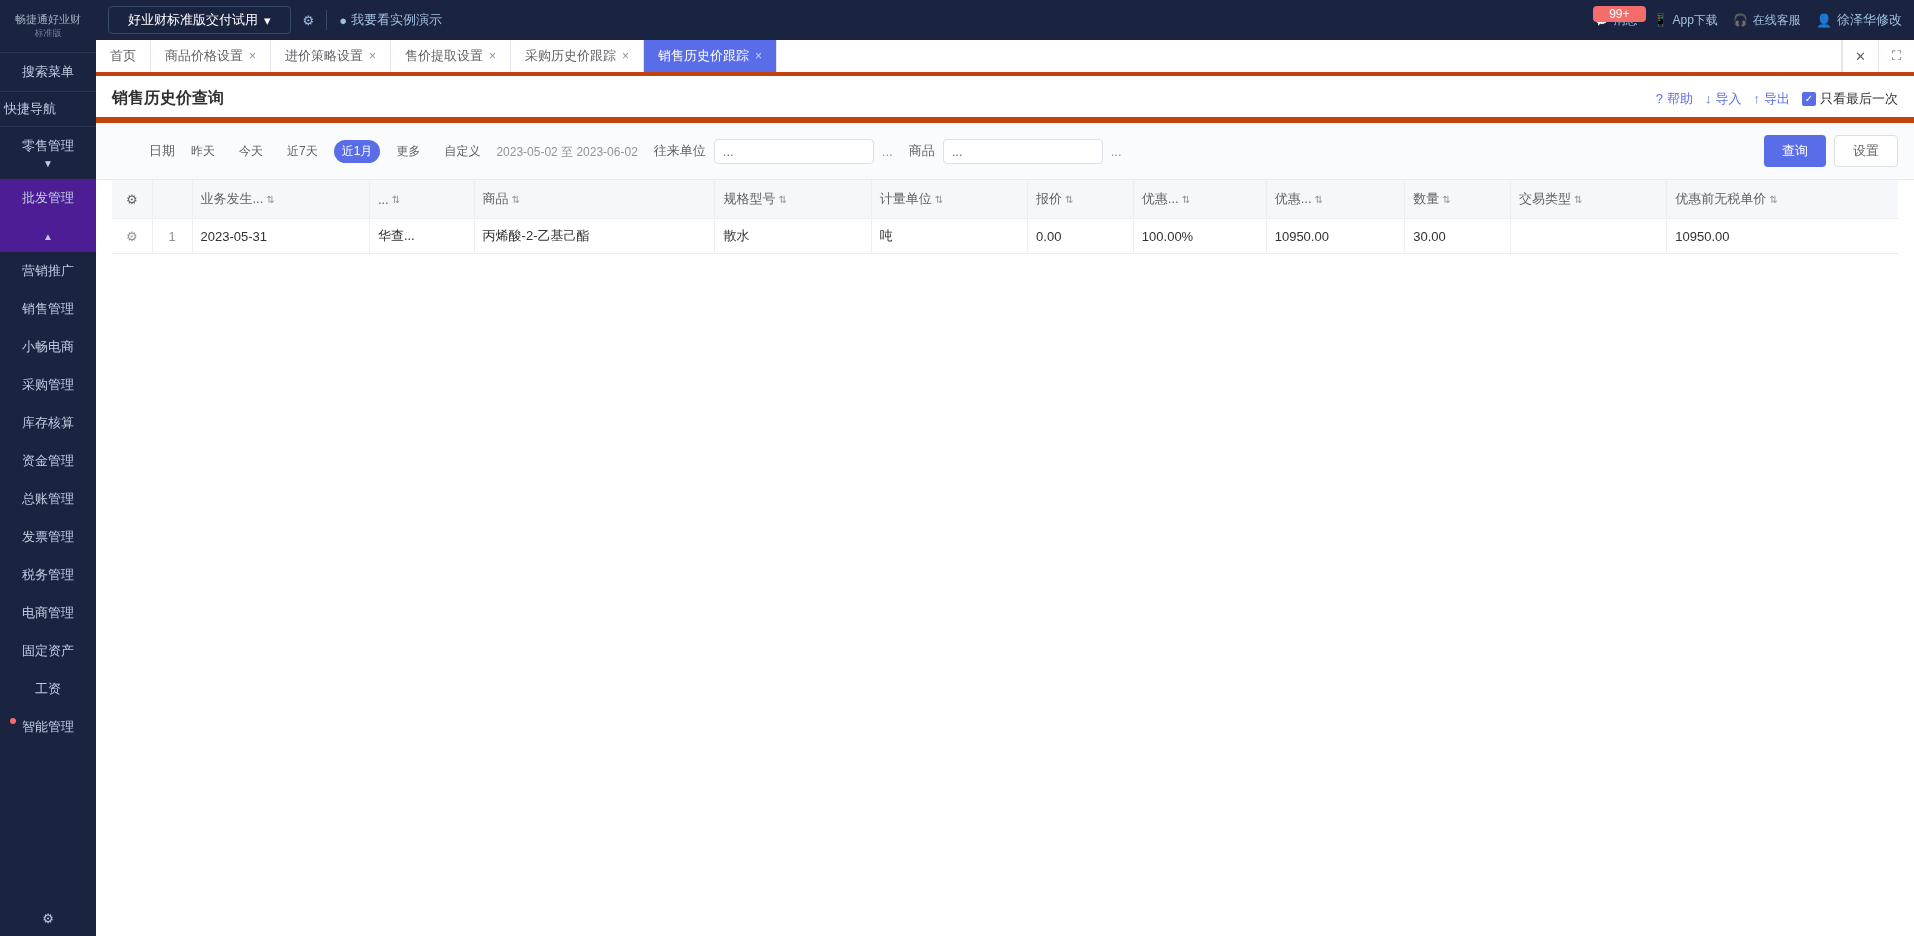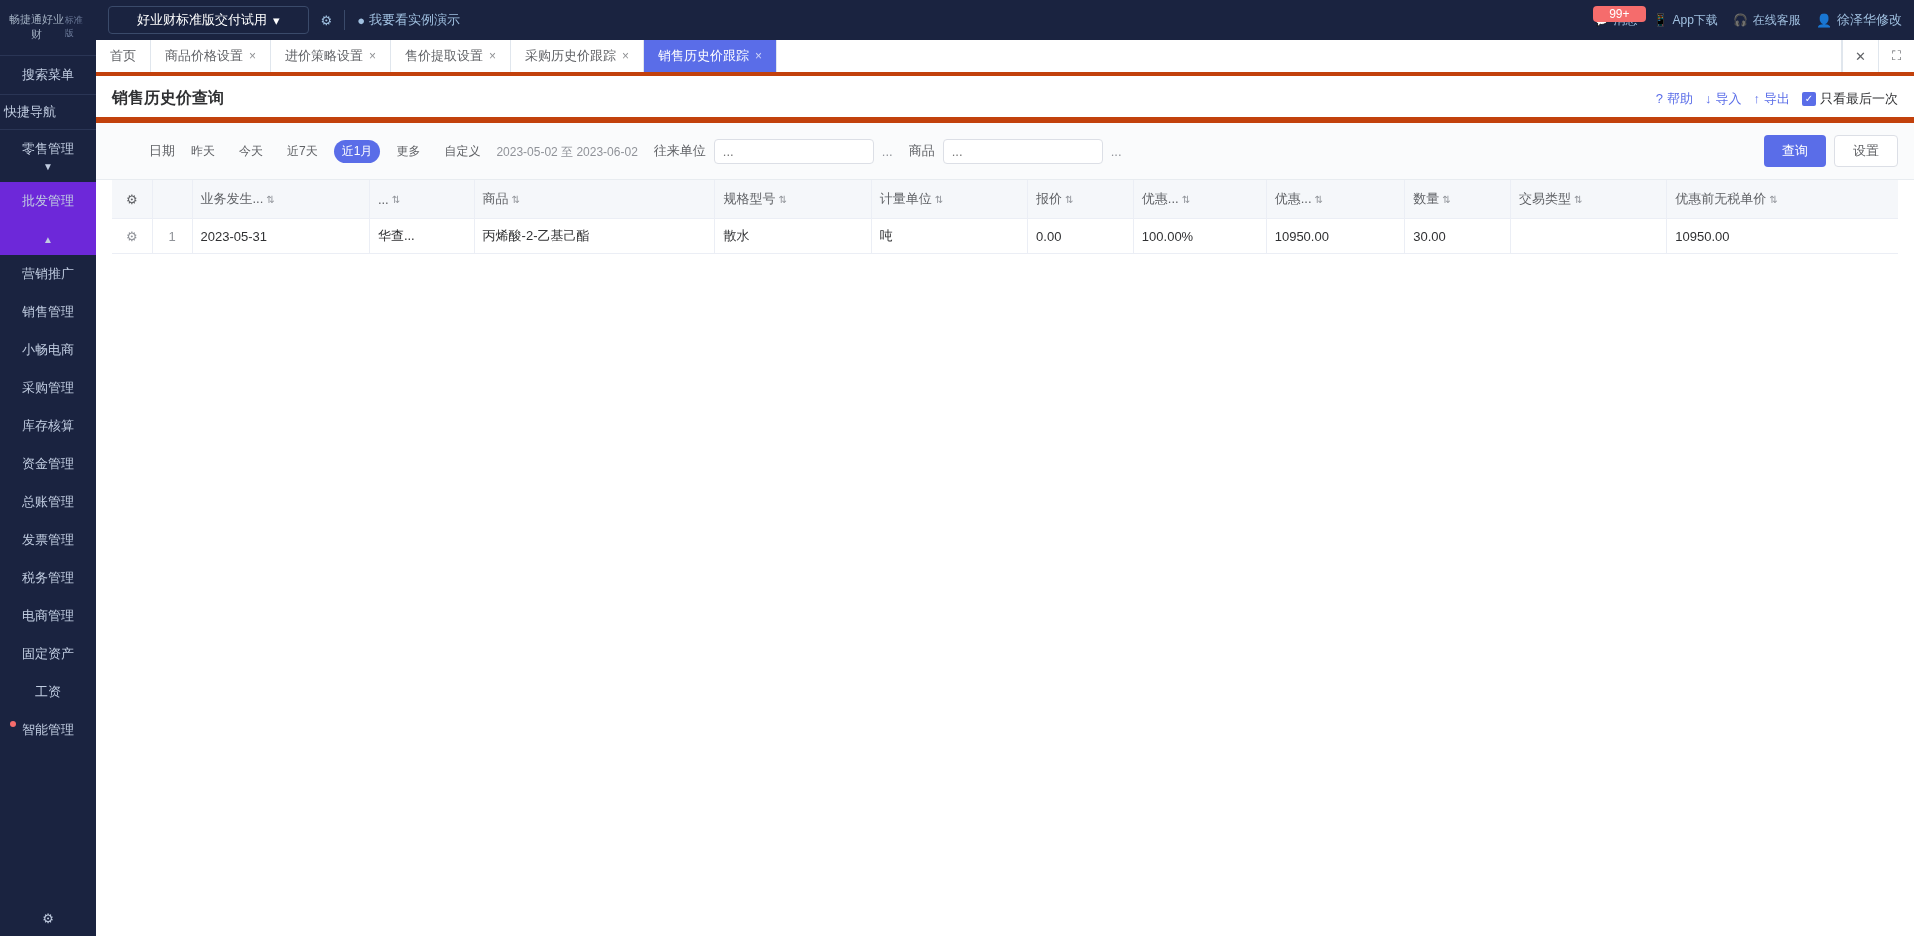--- a/index.html
+++ b/index.html
@@ -3,37 +3,37 @@
   <meta charset="utf-8">
   <style>
     * { box-sizing: border-box; margin: 0; padding: 0; }
     body { font-family: "Microsoft YaHei", "PingFang SC", sans-serif; font-size: 13px; background: #f0f2f5; overflow: hidden; }
 
     
     .app-layout { display: flex; height: 936px; width: 1914px; }
 
     
     .sidebar { width: 96px; background: #1a2340; color: #fff; display: flex; flex-direction: column; flex-shrink: 0; }
-    .sidebar-logo { padding: 12px 8px; display: flex; flex-direction: row; align-items: center; border-bottom: 1px solid #2a3555; justify-content: flex-end; }
+    .sidebar-logo { padding: 12px 8px; display: flex; flex-direction: column; align-items: center; border-bottom: 1px solid #2a3555; justify-content: flex-end; }
     .sidebar-logo-text { font-size: 11px; color: #a0aec0; text-align: center; line-height: 1.4; }
     .sidebar-logo-badge { font-size: 9px; color: #6b7a99; }
     .sidebar-search { padding: 10px 8px; text-align: center; font-size: 13px; color: #c0cce0; cursor: pointer; border-bottom: 1px solid #2a3555; }
     .sidebar-nav { padding: 8px 4px; font-size: 13px; color: #c0cce0; cursor: pointer; border-bottom: 1px solid #2a3555; }
     .sidebar-menu-item { padding: 10px 4px; text-align: center; font-size: 13px; color: #c0cce0; cursor: pointer; display: flex; flex-direction: column; align-items: center; gap: 3px; position: relative; }
-    .sidebar-menu-item.active { background: #6d28d9; gap: 24px; }
+    .sidebar-menu-item.active { background: #4c1d95; gap: 24px; }
     .sidebar-menu-item .arrow { font-size: 10px; }
     .sidebar-menu-item .dot { width: 6px; height: 6px; background: #f56c6c; border-radius: 50%; position: absolute; left: 10px; top: 10px; }
     .sidebar-bottom { margin-top: auto; padding: 10px 4px; text-align: center; font-size: 13px; color: #c0cce0; cursor: pointer; }
 
     
     .main-area { flex: 1; display: flex; flex-direction: column; background: #f0f2f5; overflow: hidden; }
 
     
     .top-bar { height: 40px; background: #1a2340; display: flex; align-items: center; padding: 0 12px; gap: 12px; }
-    .top-bar-selector { background: transparent; border: 1px solid #3a4a6a; border-radius: 4px; color: #fff; padding: 4px 28px; font-size: 13px; display: flex; align-items: center; gap: 6px; cursor: pointer; }
+    .top-bar-selector { background: transparent; border: 1px solid #3a4a6a; border-radius: 4px; color: #fff; padding: 4px 19px; font-size: 13px; display: flex; align-items: center; gap: 6px; cursor: pointer; }
     .top-bar-selector span { color: #fff; }
     .top-bar-divider { width: 1px; height: 20px; background: #3a4a6a; }
     .top-bar-demo { color: #a0c0e0; font-size: 13px; cursor: pointer; display: flex; align-items: center; gap: 4px; }
     .top-bar-right { margin-left: auto; display: flex; align-items: center; gap: 16px; }
     .top-bar-icon-btn { color: #a0c0e0; font-size: 12px; cursor: pointer; display: flex; align-items: center; gap: 4px; position: relative; }
     .badge { background: #f56c6c; color: #fff; font-size: 12px; padding: 1px 16px; border-radius: 4px; position: absolute; top: -6px; right: -8px; }
     .top-bar-user { color: #a0c0e0; font-size: 13px; cursor: pointer; display: flex; align-items: center; gap: 4px; }
 
     
     .tab-bar { height: 36px; background: #fff; border-bottom: 4px solid #c2410c; display: flex; align-items: center; padding: 0 0; overflow-x: auto; flex-shrink: 0; }

